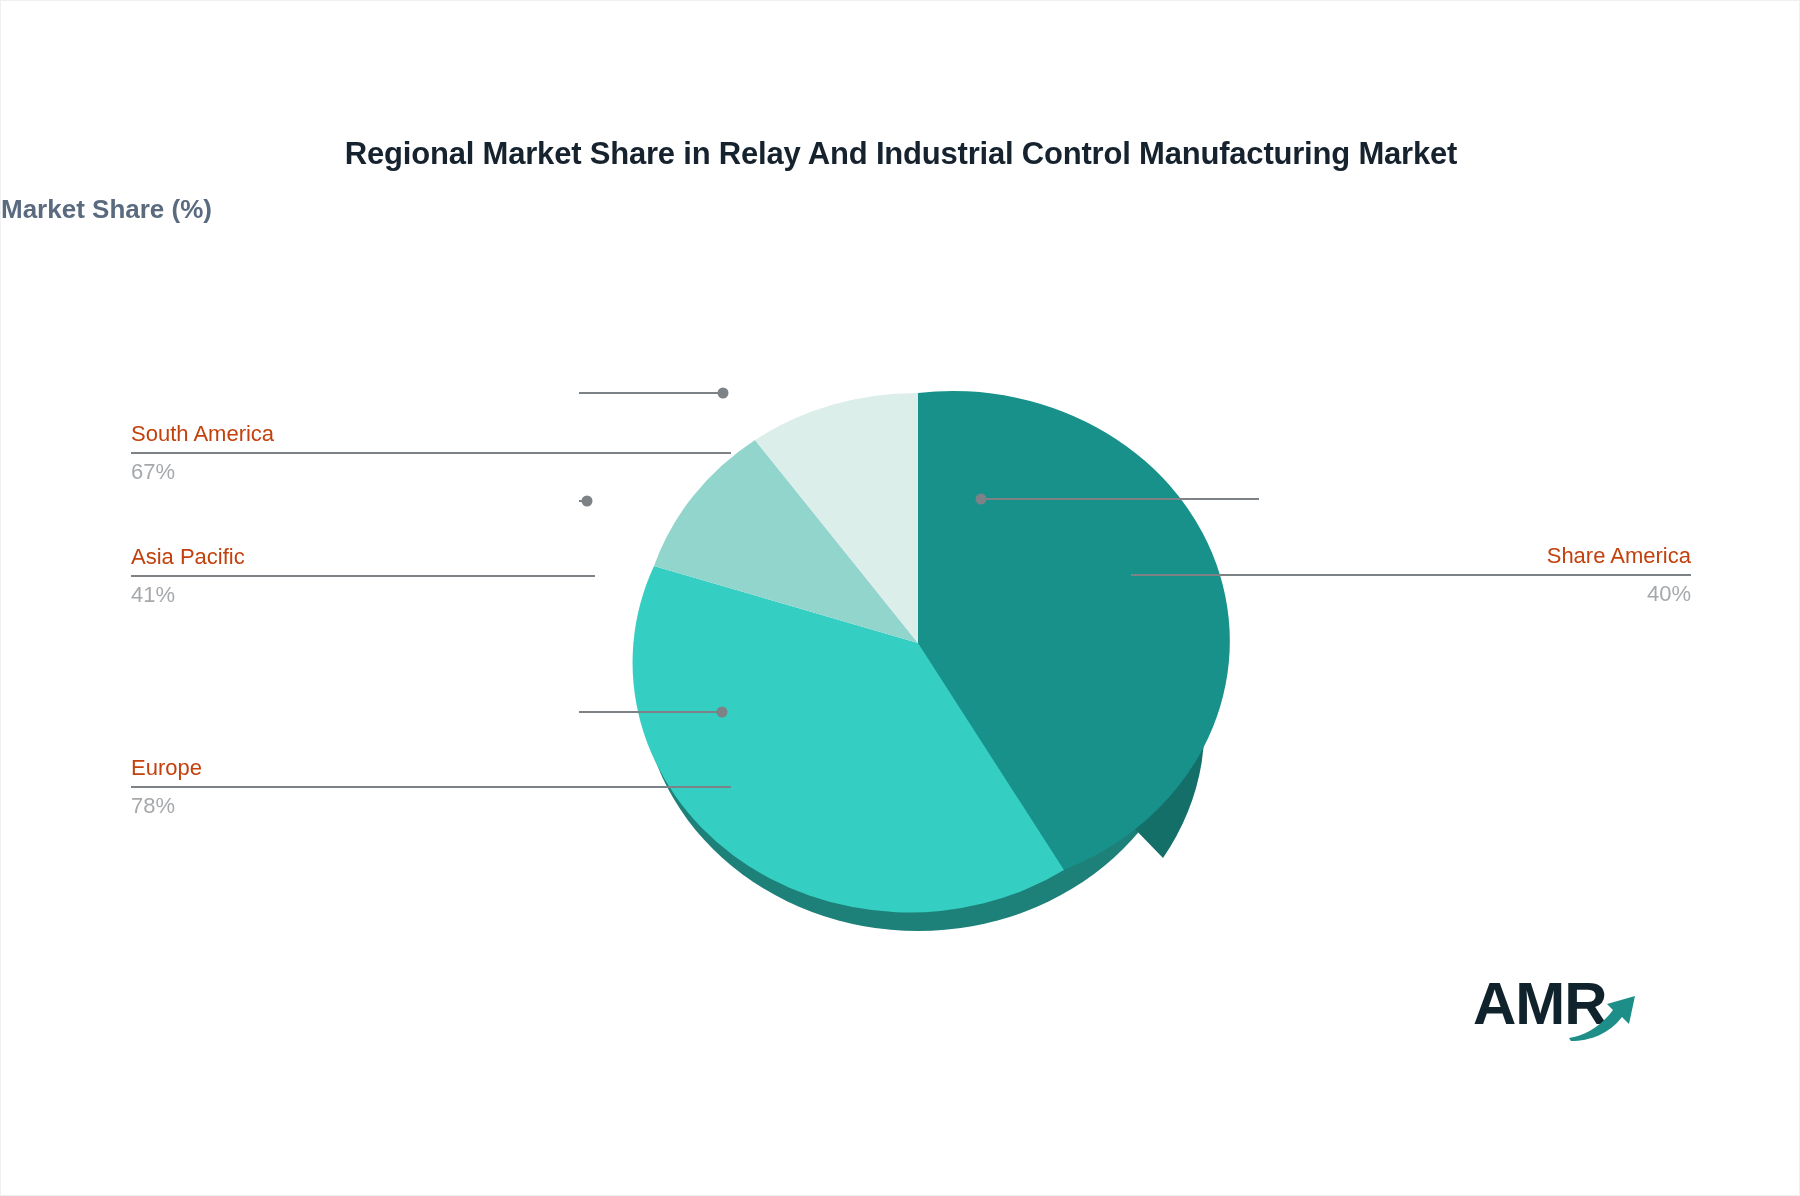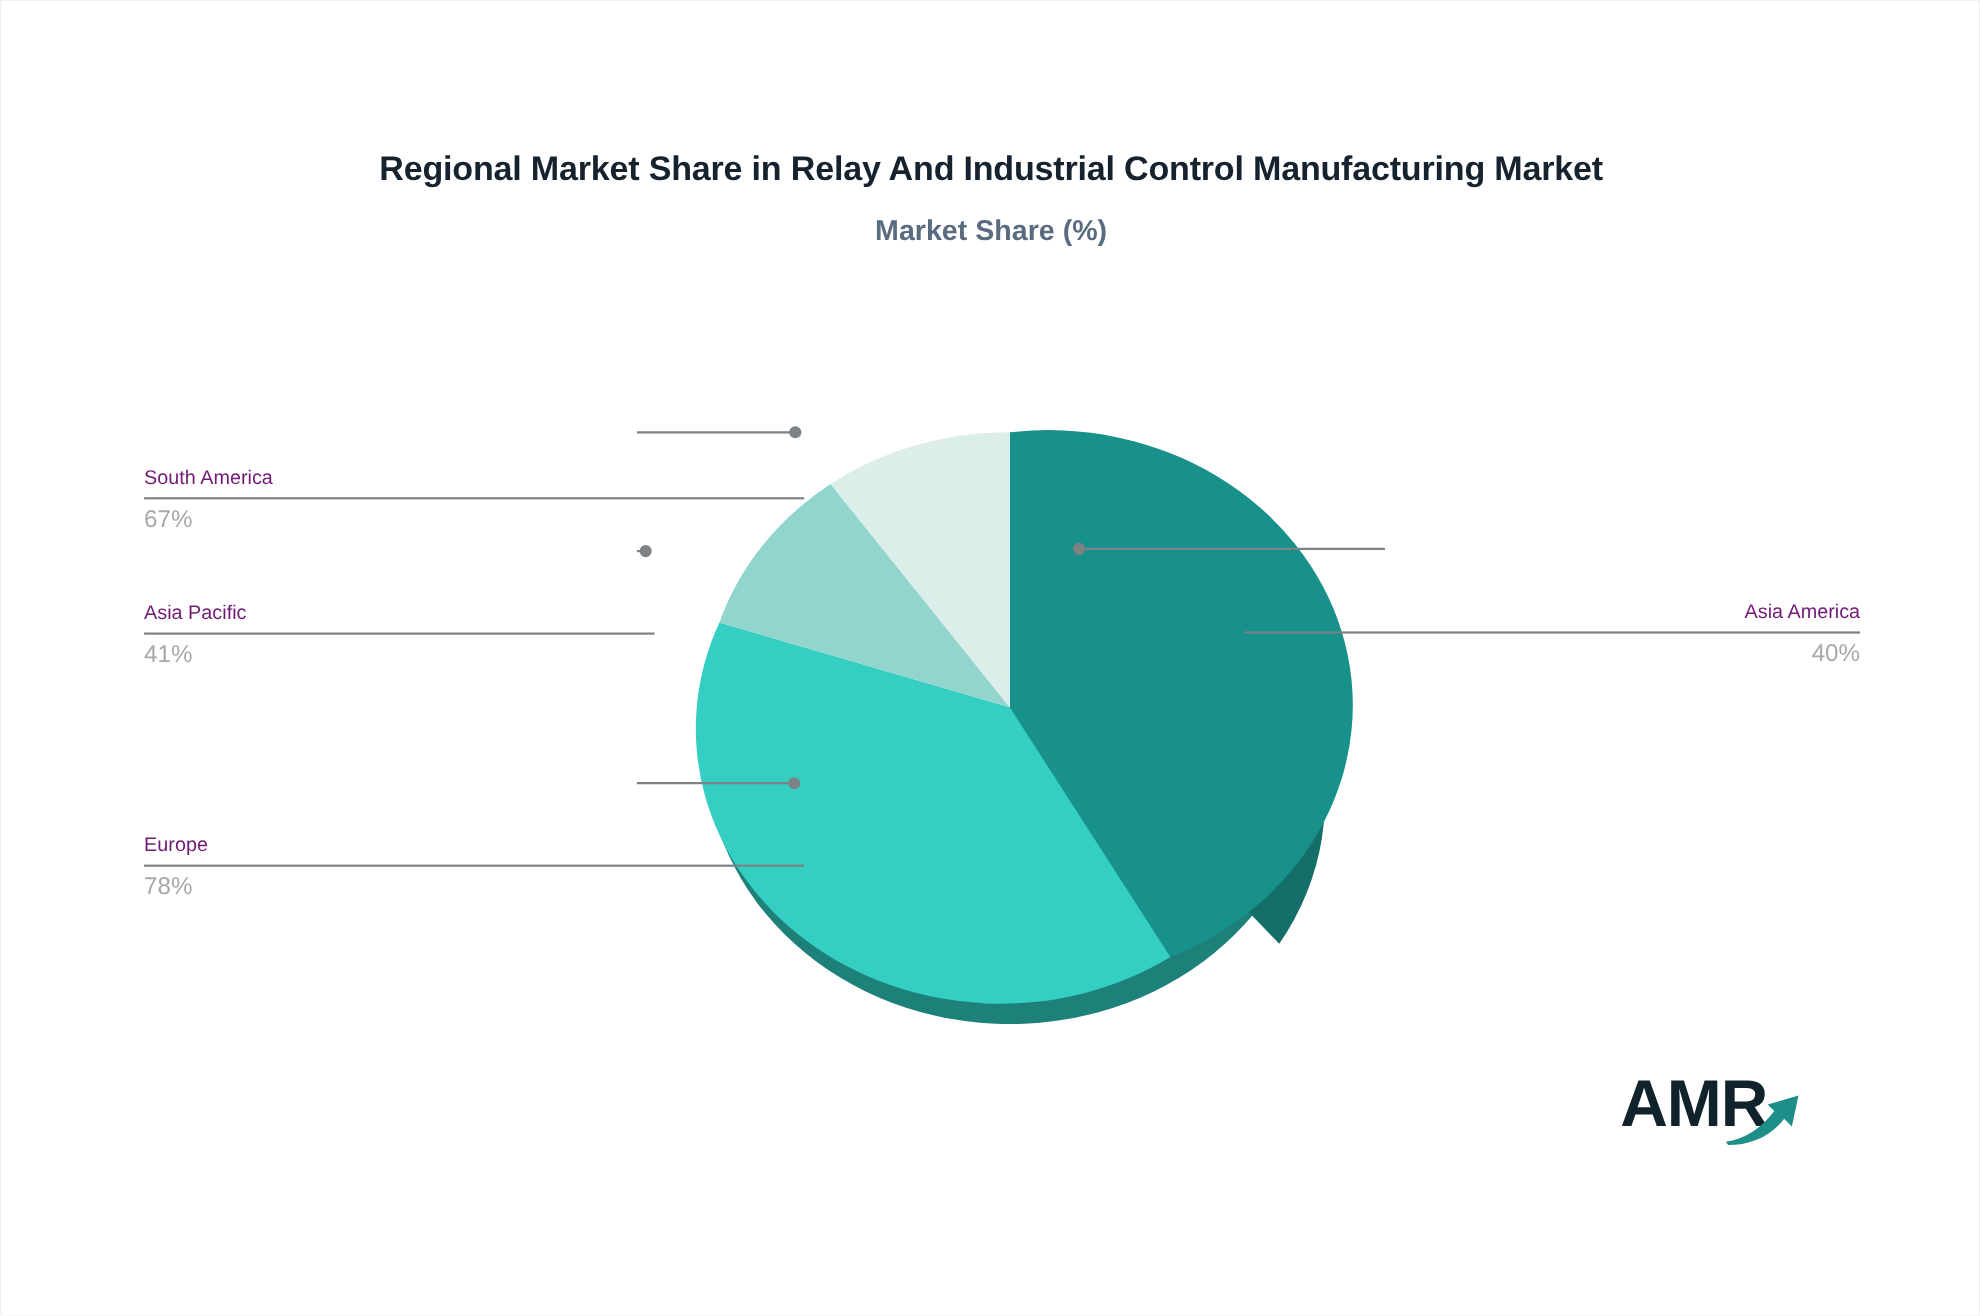--- a/index.html
+++ b/index.html
@@ -32,21 +32,20 @@
     font-weight: bold;
     color: #16232f;
     letter-spacing: -0.2px;
     white-space: nowrap;
   }
   #chart-subtitle {
     position: absolute;
     left: 0;
     top: 193px;
     width: 1800px;
-    text-align: center;
     font-size: 26px;
     font-weight: bold;
     color: #5a6b80;
   }
 
   
   #pie-wrap {
     position: absolute;
     left: 578px;
     top: 370px;
@@ -54,22 +53,22 @@
     height: 560px;
   }
   #pie-svg { display: block; width: 680px; height: 560px; }
 
   
   .callout {
     position: absolute;
     width: 420px;
   }
   .callout .cname {
-    font-size: 18px;
-    color: #701a75;
+    font-size: 22px;
+    color: #c2410c;
     line-height: 30px;
     white-space: nowrap;
   }
   .callout .cline {
     height: 0;
     border-top: 2px solid #7c8286;
     margin: 3px 0 2px 0;
   }
   .callout .cval {
     font-size: 22px;
@@ -172,21 +171,21 @@
     <div class="cval">41%</div>
   </div>
 
   <div class="callout left" id="callout-europe">
     <div class="cname">Europe</div>
     <div class="cline"></div>
     <div class="cval">78%</div>
   </div>
 
   <div class="callout right" id="callout-north-america">
-    <div class="cname">Asia America</div>
+    <div class="cname">Share America</div>
     <div class="cline"></div>
     <div class="cval">40%</div>
   </div>
 
   <div id="amr-logo">
     <svg viewBox="0 0 180 74" xmlns="http://www.w3.org/2000/svg">
       <text x="0" y="56" font-family="Liberation Sans, sans-serif" font-size="60" font-weight="bold" fill="#10222b" letter-spacing="-1">AMR</text>
 
       <g>
         <path d="M96,70 C112,68 128,58 140,42 L134,36 L162,28 L156,56 L149,49 C136,66 117,73 98,73 Z" fill="#1d8f88"></path>

